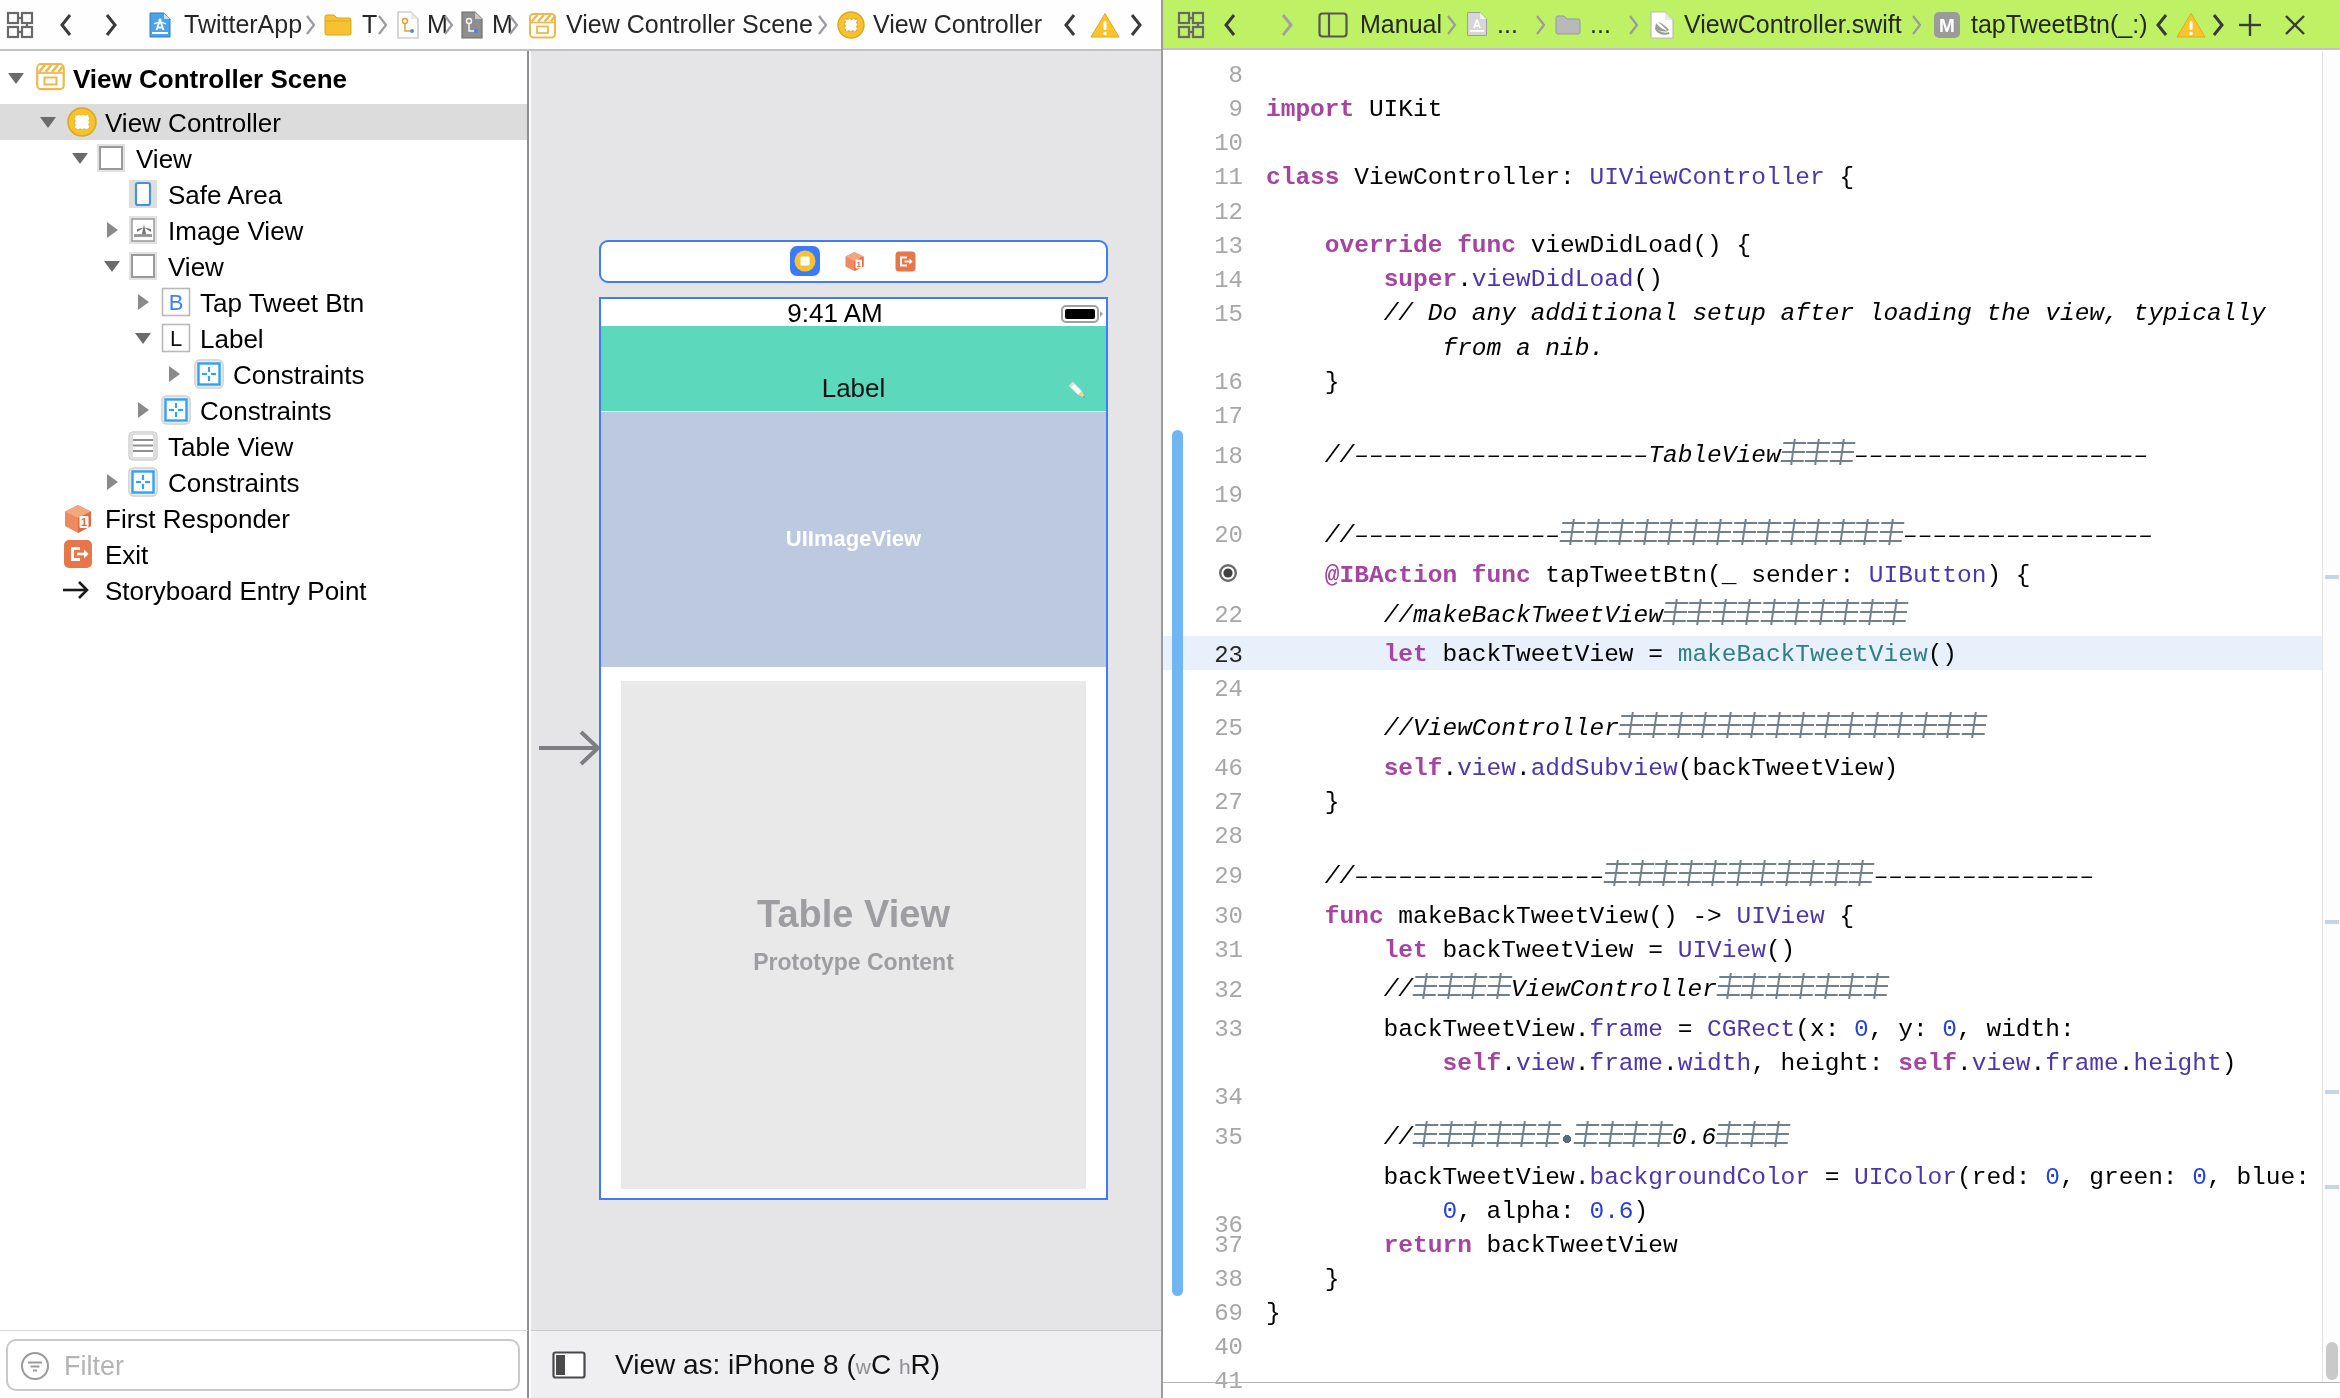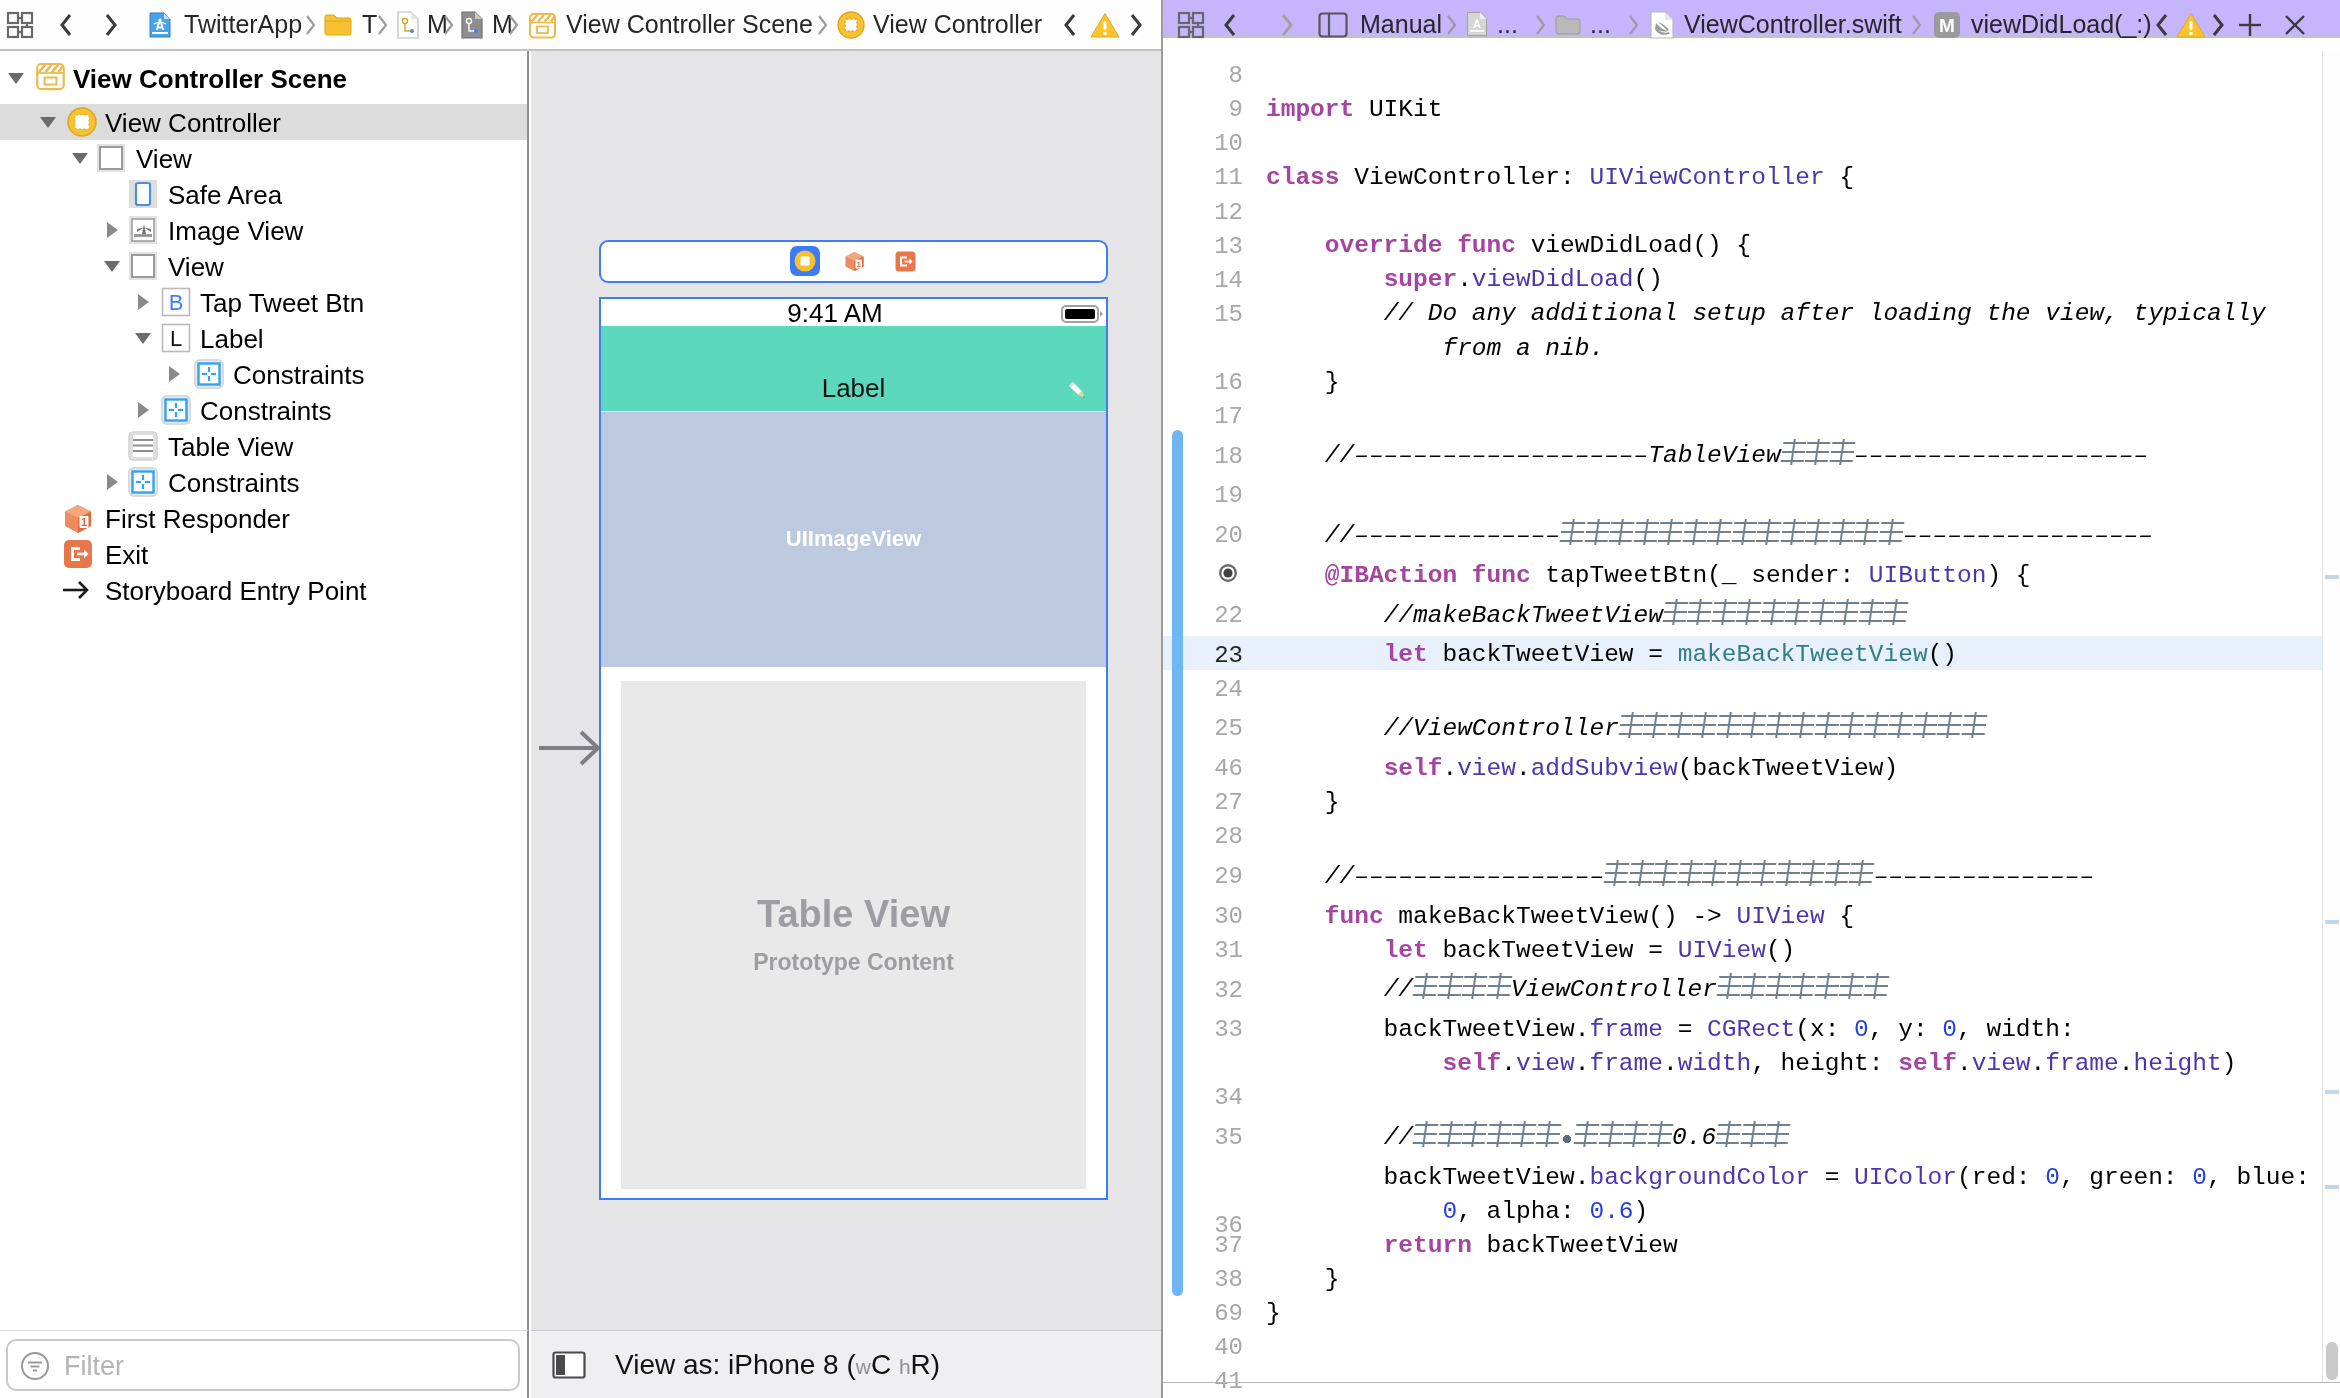--- a/index.html
+++ b/index.html
@@ -1,20 +1,20 @@
 <!DOCTYPE html>
 <html><head>
 <meta charset="utf-8">
 <style>
 *{margin:0;padding:0;box-sizing:border-box}
 html,body{width:2340px;height:1398px;overflow:hidden;background:#fff}
 #root{position:relative;width:2340px;height:1398px;font-family:"Liberation Sans",sans-serif}
 .abs{position:absolute}
 #jbl{left:0;top:0;width:1163px;height:51px;background:#fefefe;border-bottom:2px solid #c2c2c5}
-#jbr{left:1163px;top:0;width:1177px;height:38px;background:#c4b5fd;border-bottom:2px solid #c2c2c5}
+#jbr{left:1163px;top:0;width:1177px;height:50px;background:#bef264;border-bottom:2px solid #c2c2c5}
 .bc{position:absolute;top:0;height:49px;line-height:49px;font-size:25px;color:#262626;white-space:nowrap}
 #sidebar{left:0;top:51px;width:529px;height:1279px;background:#fff;border-right:2px solid #8f8f8f}
 #sidebar .row{position:absolute;left:0;width:527px;height:36px}
 #sidebar .sel{background:#dcdcdc}
 .tri{position:absolute;width:0;height:0}
 .trid{border-left:8px solid transparent;border-right:8px solid transparent;border-top:11px solid #6b6b6b}
 .trir{border-top:8px solid transparent;border-bottom:8px solid transparent;border-left:11px solid #8a8a8a}
 .rlabel{position:absolute;font-size:26px;color:#000;white-space:nowrap;top:4px}
 .icon{position:absolute;top:3px}
 #filterbar{left:0;top:1330px;width:529px;height:68px;background:#fff;border-top:1px solid #d9d9d9;border-right:2px solid #8f8f8f}
@@ -182,21 +182,21 @@
           <path d="M8 11 C12 14 15 17 17.5 20 L19 19 C16 15 12 12 8 11 Z" fill="#9a9a9a"></path>
         </svg></div>
 <div class="bc" style="left:521px">ViewController.swift</div>
 <div class="abs" style="left:748px;top:14px"><svg width="11" height="22" viewBox="0 0 11 22" style="">
           <polyline points="2,2 9,11 2,20" fill="none" stroke="#9a9aa0" stroke-width="2.2"></polyline>
         </svg></div>
 <div class="abs" style="left:770px;top:11px"><svg width="28" height="28" viewBox="0 0 28 28" style="">
           <rect x="1" y="1" width="26" height="26" rx="5" fill="#9b9b9b"></rect>
           <text x="14" y="21" font-size="19" font-family="Liberation Sans" fill="#fff" text-anchor="middle" font-weight="bold">M</text>
         </svg></div>
-<div class="bc" style="left:808px;font-size:25px">viewDidLoad(_:)</div>
+<div class="bc" style="left:808px;font-size:25px">tapTweetBtn(_:)</div>
 <div class="abs" style="left:991px;top:12px"><svg width="16" height="26" viewBox="0 0 16 26" style="">
           <polyline points="12,3 4,13 12,23" fill="none" stroke="#3a3a3c" stroke-width="3"></polyline>
         </svg></div>
 <div class="abs" style="left:1013px;top:12px"><svg width="30" height="27" viewBox="0 0 30 27" style="">
           <path d="M15 1.5 L29 25 L1 25 Z" fill="#fcc42c" stroke="#e3a81f" stroke-width="1" stroke-linejoin="round"></path>
           <rect x="13.5" y="9" width="3" height="9" rx="1.5" fill="#fff"></rect>
           <circle cx="15" cy="21.5" r="1.8" fill="#fff"></circle>
         </svg></div>
 <div class="abs" style="left:1047px;top:12px"><svg width="16" height="26" viewBox="0 0 16 26" style="">
           <polyline points="4,3 12,13 4,23" fill="none" stroke="#3a3a3c" stroke-width="3"></polyline>

